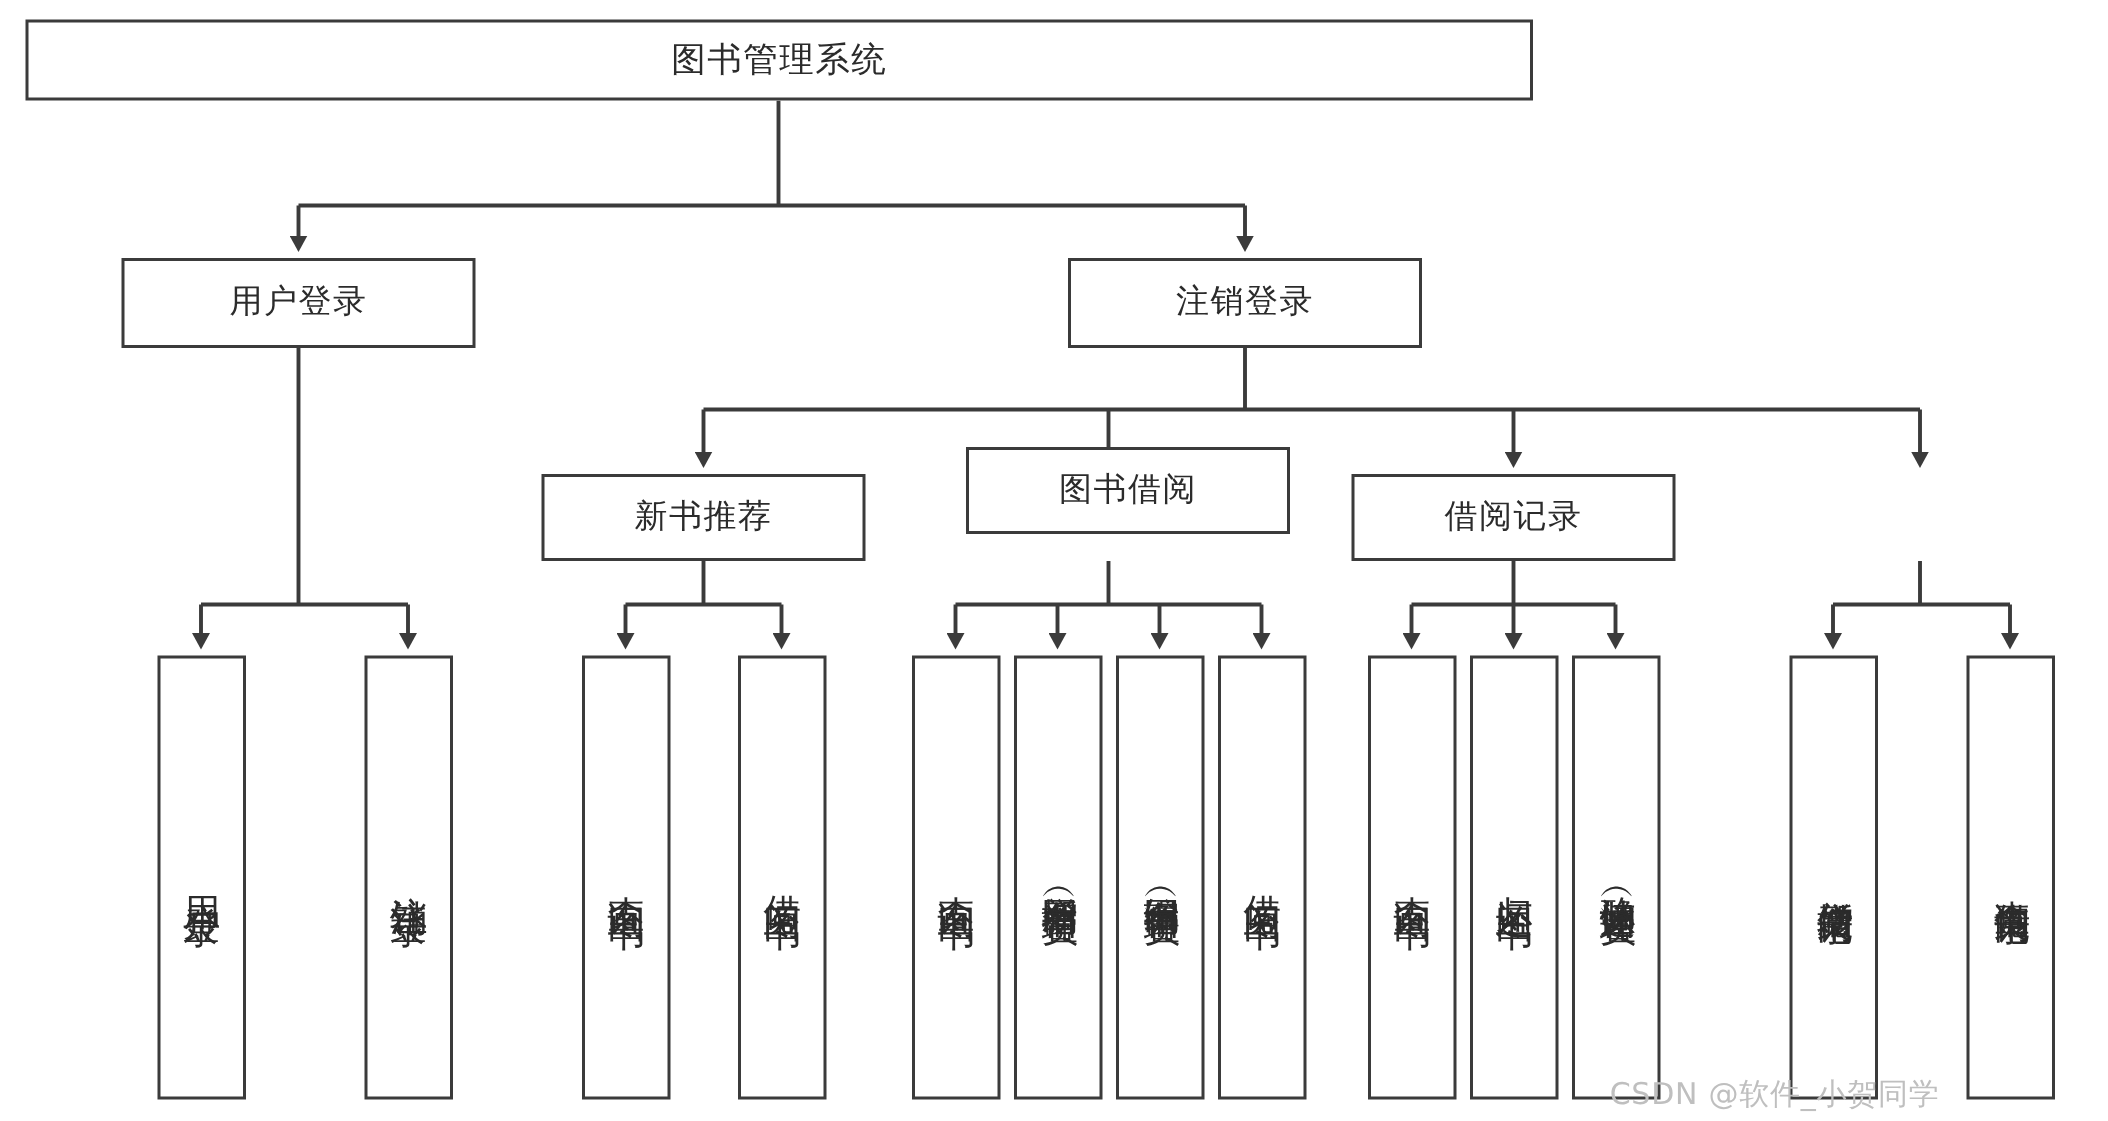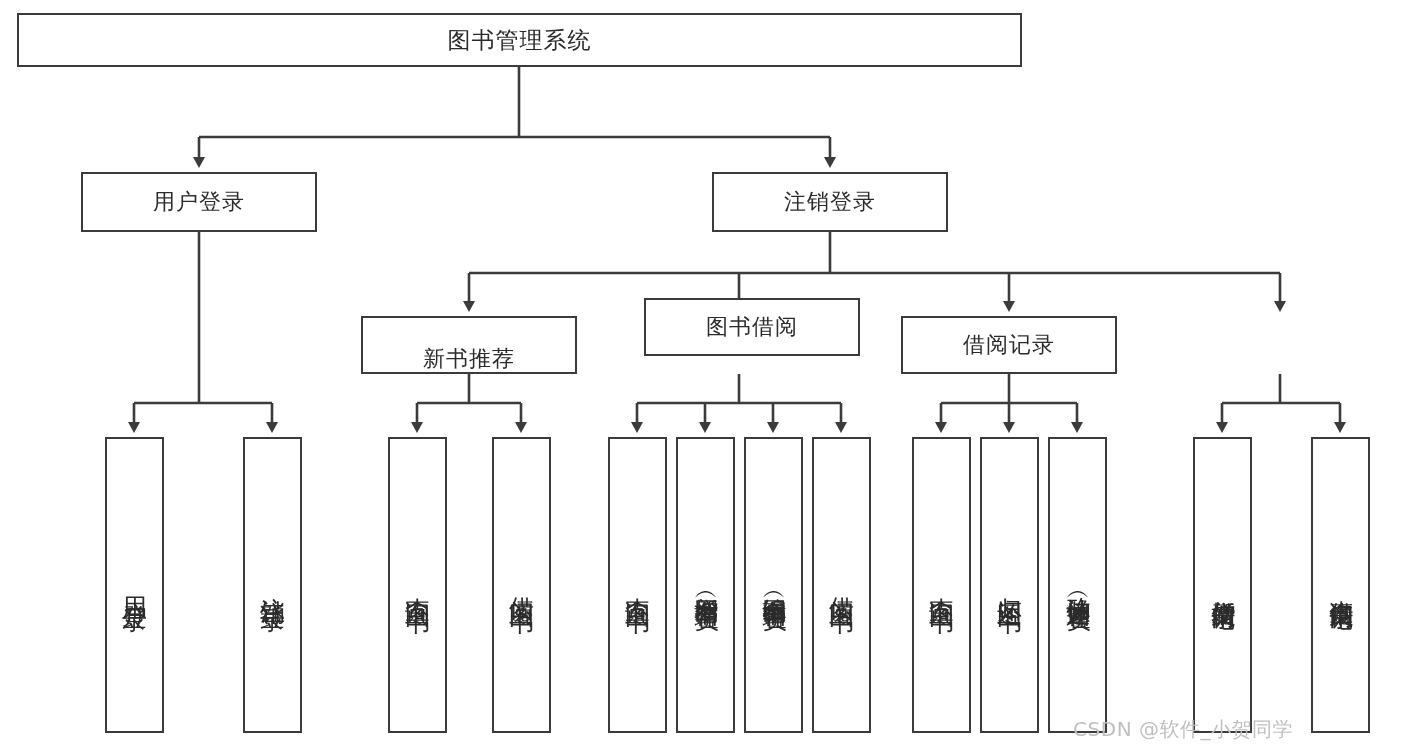--- a/index.html
+++ b/index.html
@@ -132,21 +132,21 @@
     <span class="node-label">图书管理系统</span>
   </div>
 
   <div class="node-box" style="left:81px;top:172px;width:236px;height:60px;">
     <span class="node-label">用户登录</span>
   </div>
   <div class="node-box" style="left:712px;top:172px;width:236px;height:60px;">
     <span class="node-label">注销登录</span>
   </div>
 
-  <div class="node-box" style="left:361px;top:316px;width:216px;height:58px;align-items:flex-end;">
+  <div class="node-box" style="left:361px;top:316px;width:216px;height:58px;">
     <span class="node-label">新书推荐</span>
   </div>
   <div class="node-box" style="left:632px;top:298px;width:216px;height:58px;margin-left:12px;">
     <span class="node-label">图书借阅</span>
   </div>
   <div class="node-box" style="left:901px;top:316px;width:216px;height:58px;">
     <span class="node-label">借阅记录</span>
   </div>
 
   <div class="leaf-box" style="left:105px;top:437px;width:59px;height:296px;">

